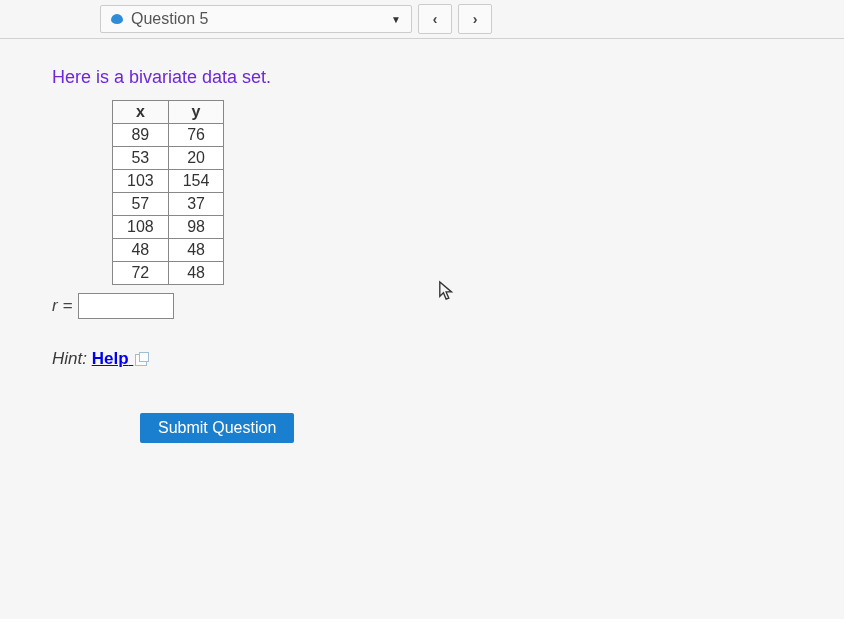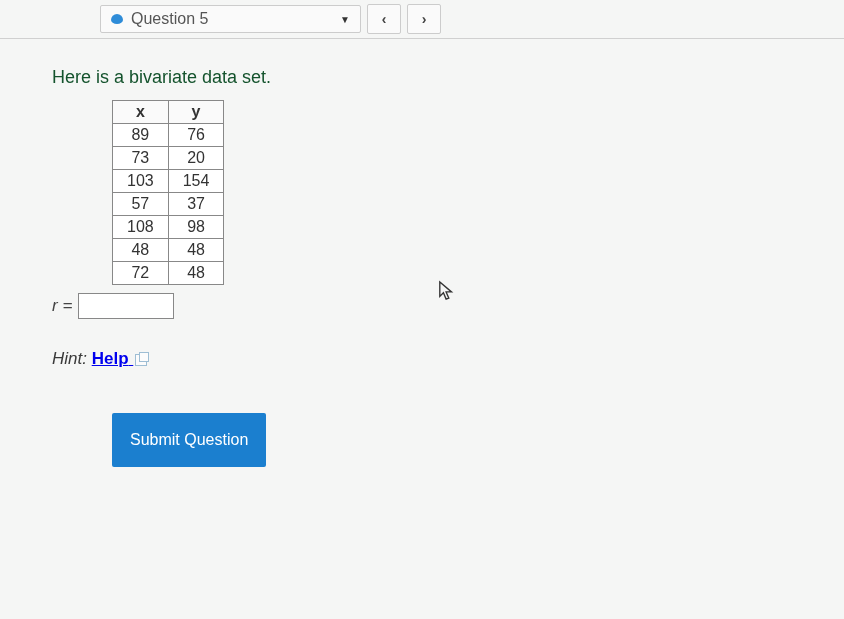--- a/index.html
+++ b/index.html
@@ -20,21 +20,21 @@
     padding: 4px 0 4px 100px;
     border-bottom: 1px solid #d0d0d0;
   }
   .question-select {
     display: flex;
     align-items: center;
     gap: 8px;
     border: 1px solid #ccc;
     background: #fafafa;
     padding: 4px 10px;
-    width: 261px;
+    width: 312px;
     justify-content: space-between;
     color: #555;
     font-size: 16px;
     border-radius: 2px;
     cursor: pointer;
   }
   .question-select .left {
     display: flex;
     align-items: center;
     gap: 8px;
@@ -62,21 +62,21 @@
     font-weight: bold;
     color: #444;
     cursor: pointer;
     border-radius: 2px;
   }
   .content {
     padding: 28px 30px 0 52px;
   }
   .intro {
     font-size: 18px;
-    color: #14532d;
+    color: #6d28d9;
     margin-bottom: 12px;
   }
   .data-table {
     border-collapse: collapse;
     margin-left: 60px;
     background: #fff;
   }
   .data-table th, .data-table td {
     border: 1px solid #888;
     padding: 2px 14px;
@@ -136,25 +136,25 @@
     position: absolute;
     top: -3px;
     right: -3px;
     width: 8px;
     height: 8px;
     border: 1px solid #7aa7c7;
     background: #fff;
   }
   .submit-btn {
     margin-top: 44px;
-    margin-left: 60px;
+    margin-left: 88px;
     background: #1b7fcf;
     color: #fff;
     border: none;
-    padding: 18px 18px;
+    padding: 6px 18px;
     font-size: 16px;
     cursor: pointer;
     border-radius: 2px;
   }
   .cursor {
     position: absolute;
     left: 438px;
     top: 280px;
     pointer-events: none;
   }
@@ -189,21 +189,21 @@
         <th>x</th>
         <th>y</th>
       </tr>
     </thead>
     <tbody id="table-body">
         <tr>
           <td>89</td>
           <td>76</td>
         </tr>
         <tr>
-          <td>73</td>
+          <td>53</td>
           <td>20</td>
         </tr>
         <tr>
           <td>103</td>
           <td>154</td>
         </tr>
         <tr>
           <td>57</td>
           <td>37</td>
         </tr>

